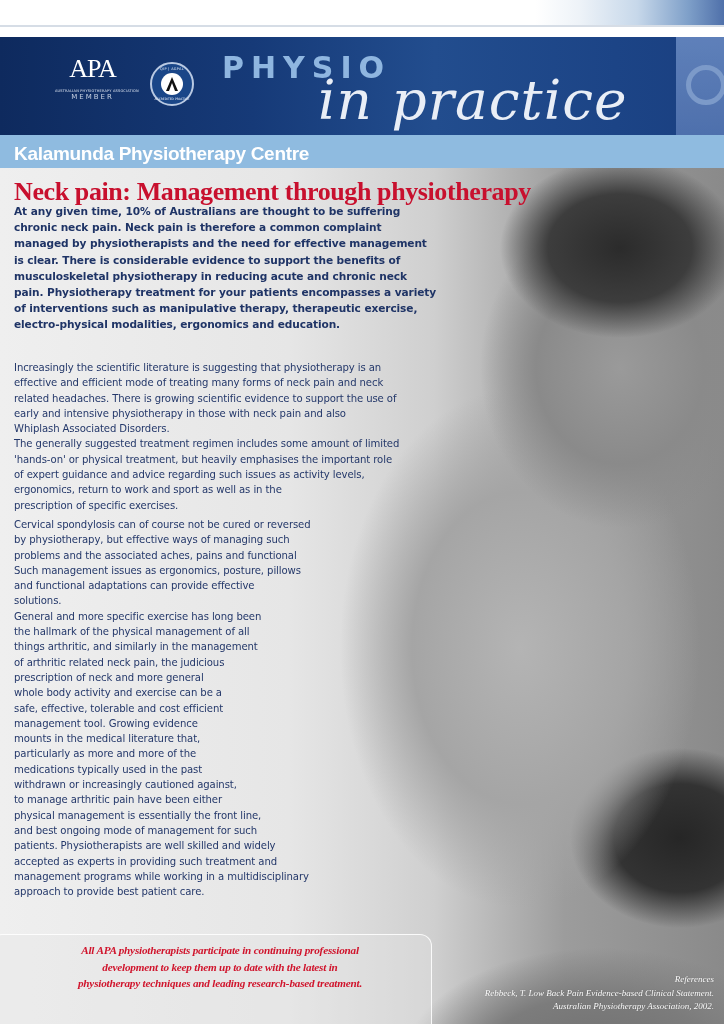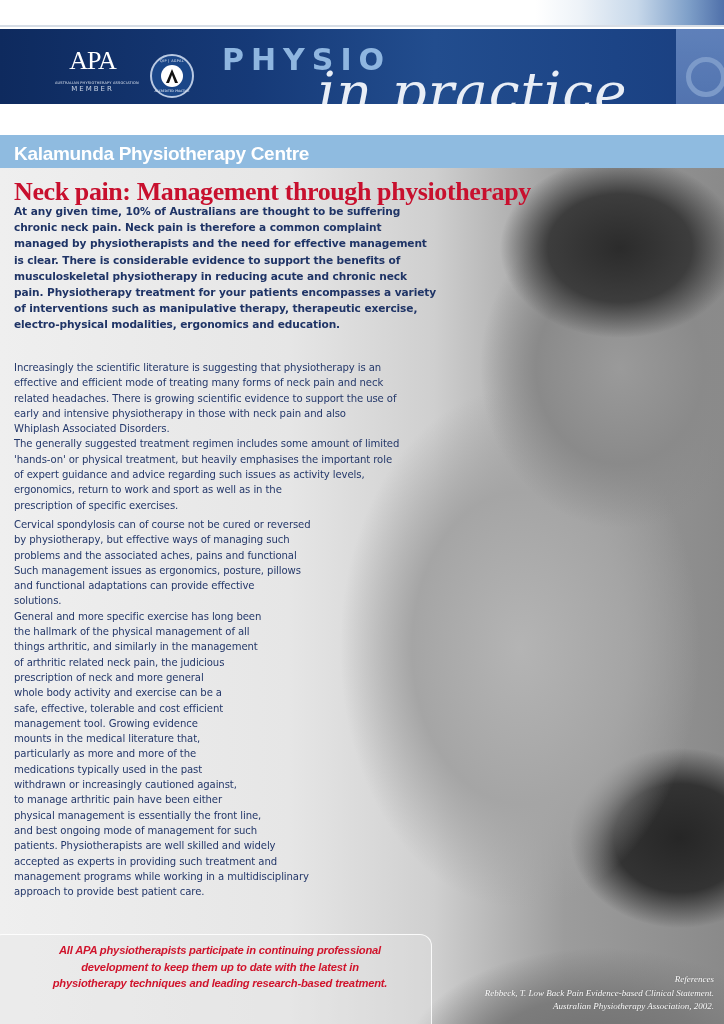--- a/index.html
+++ b/index.html
@@ -7,21 +7,21 @@
       width: 724px; height: 1024px; overflow: hidden; position: relative;
       background: #ffffff;
       font-family: "DejaVu Sans", sans-serif;
     }
     .top-strip {
       position: absolute; left: 0; top: 0; width: 724px; height: 27px;
       background: linear-gradient(90deg, #ffffff 0%, #ffffff 74%, #eef3f8 80%, #c7d8ea 88%, #7fa0c9 95%, #4f70aa 100%);
     }
     .top-strip .rule { position:absolute; left:0; right:0; bottom:0; height:2px; background:#d6dde6; }
     .banner {
-      position: absolute; left: 0; top: 29px; width: 724px; height: 75px;
+      position: absolute; left: 0; top: 37px; width: 724px; height: 98px;
       background: linear-gradient(90deg, #0e2a5e 0%, #163a78 35%, #224d8e 60%, #1c4486 85%, #1a3f80 100%);
       overflow: hidden;
     }
     .banner-deco {
       position: absolute; right: 0; top: 0; width: 48px; height: 106px;
       background: linear-gradient(180deg, #6b8cc4 0%, #5677b3 100%);
       opacity: 0.85;
     }
     .banner-deco .ring {
       position:absolute; left: 10px; top: 28px; width: 30px; height: 30px;
@@ -87,21 +87,21 @@
     }
     .body-text .line { white-space: nowrap; display: block; }
     .body-text .para-gap { height: 4px; }
     .callout {
       position: absolute; left: -10px; top: 934px; width: 440px; height: 100px;
       border: 1.5px solid rgba(255,255,255,0.85); border-radius: 12px;
       background: rgba(230,230,230,0.35);
     }
     .callout-text {
       position: absolute; left: 20px; top: 942px; width: 400px; text-align: center;
-      font-family: Liberation Sans, sans-serif; font-weight: bold; font-style: italic; font-size: 11.2px;
+      font-family: Liberation Serif, serif; font-weight: bold; font-style: italic; font-size: 11.2px;
       line-height: 16.5px; color: #d0142c; letter-spacing: -0.2px;
     }
     .references {
       position: absolute; right: 10px; top: 973px; text-align: right;
       font-family: "Liberation Serif", serif; font-size: 9px; line-height: 13.5px; color: #ffffff;
       text-shadow: 0 0 1px rgba(0,0,0,0.35);
       font-style: italic;
     }
   </style>
 </head>

